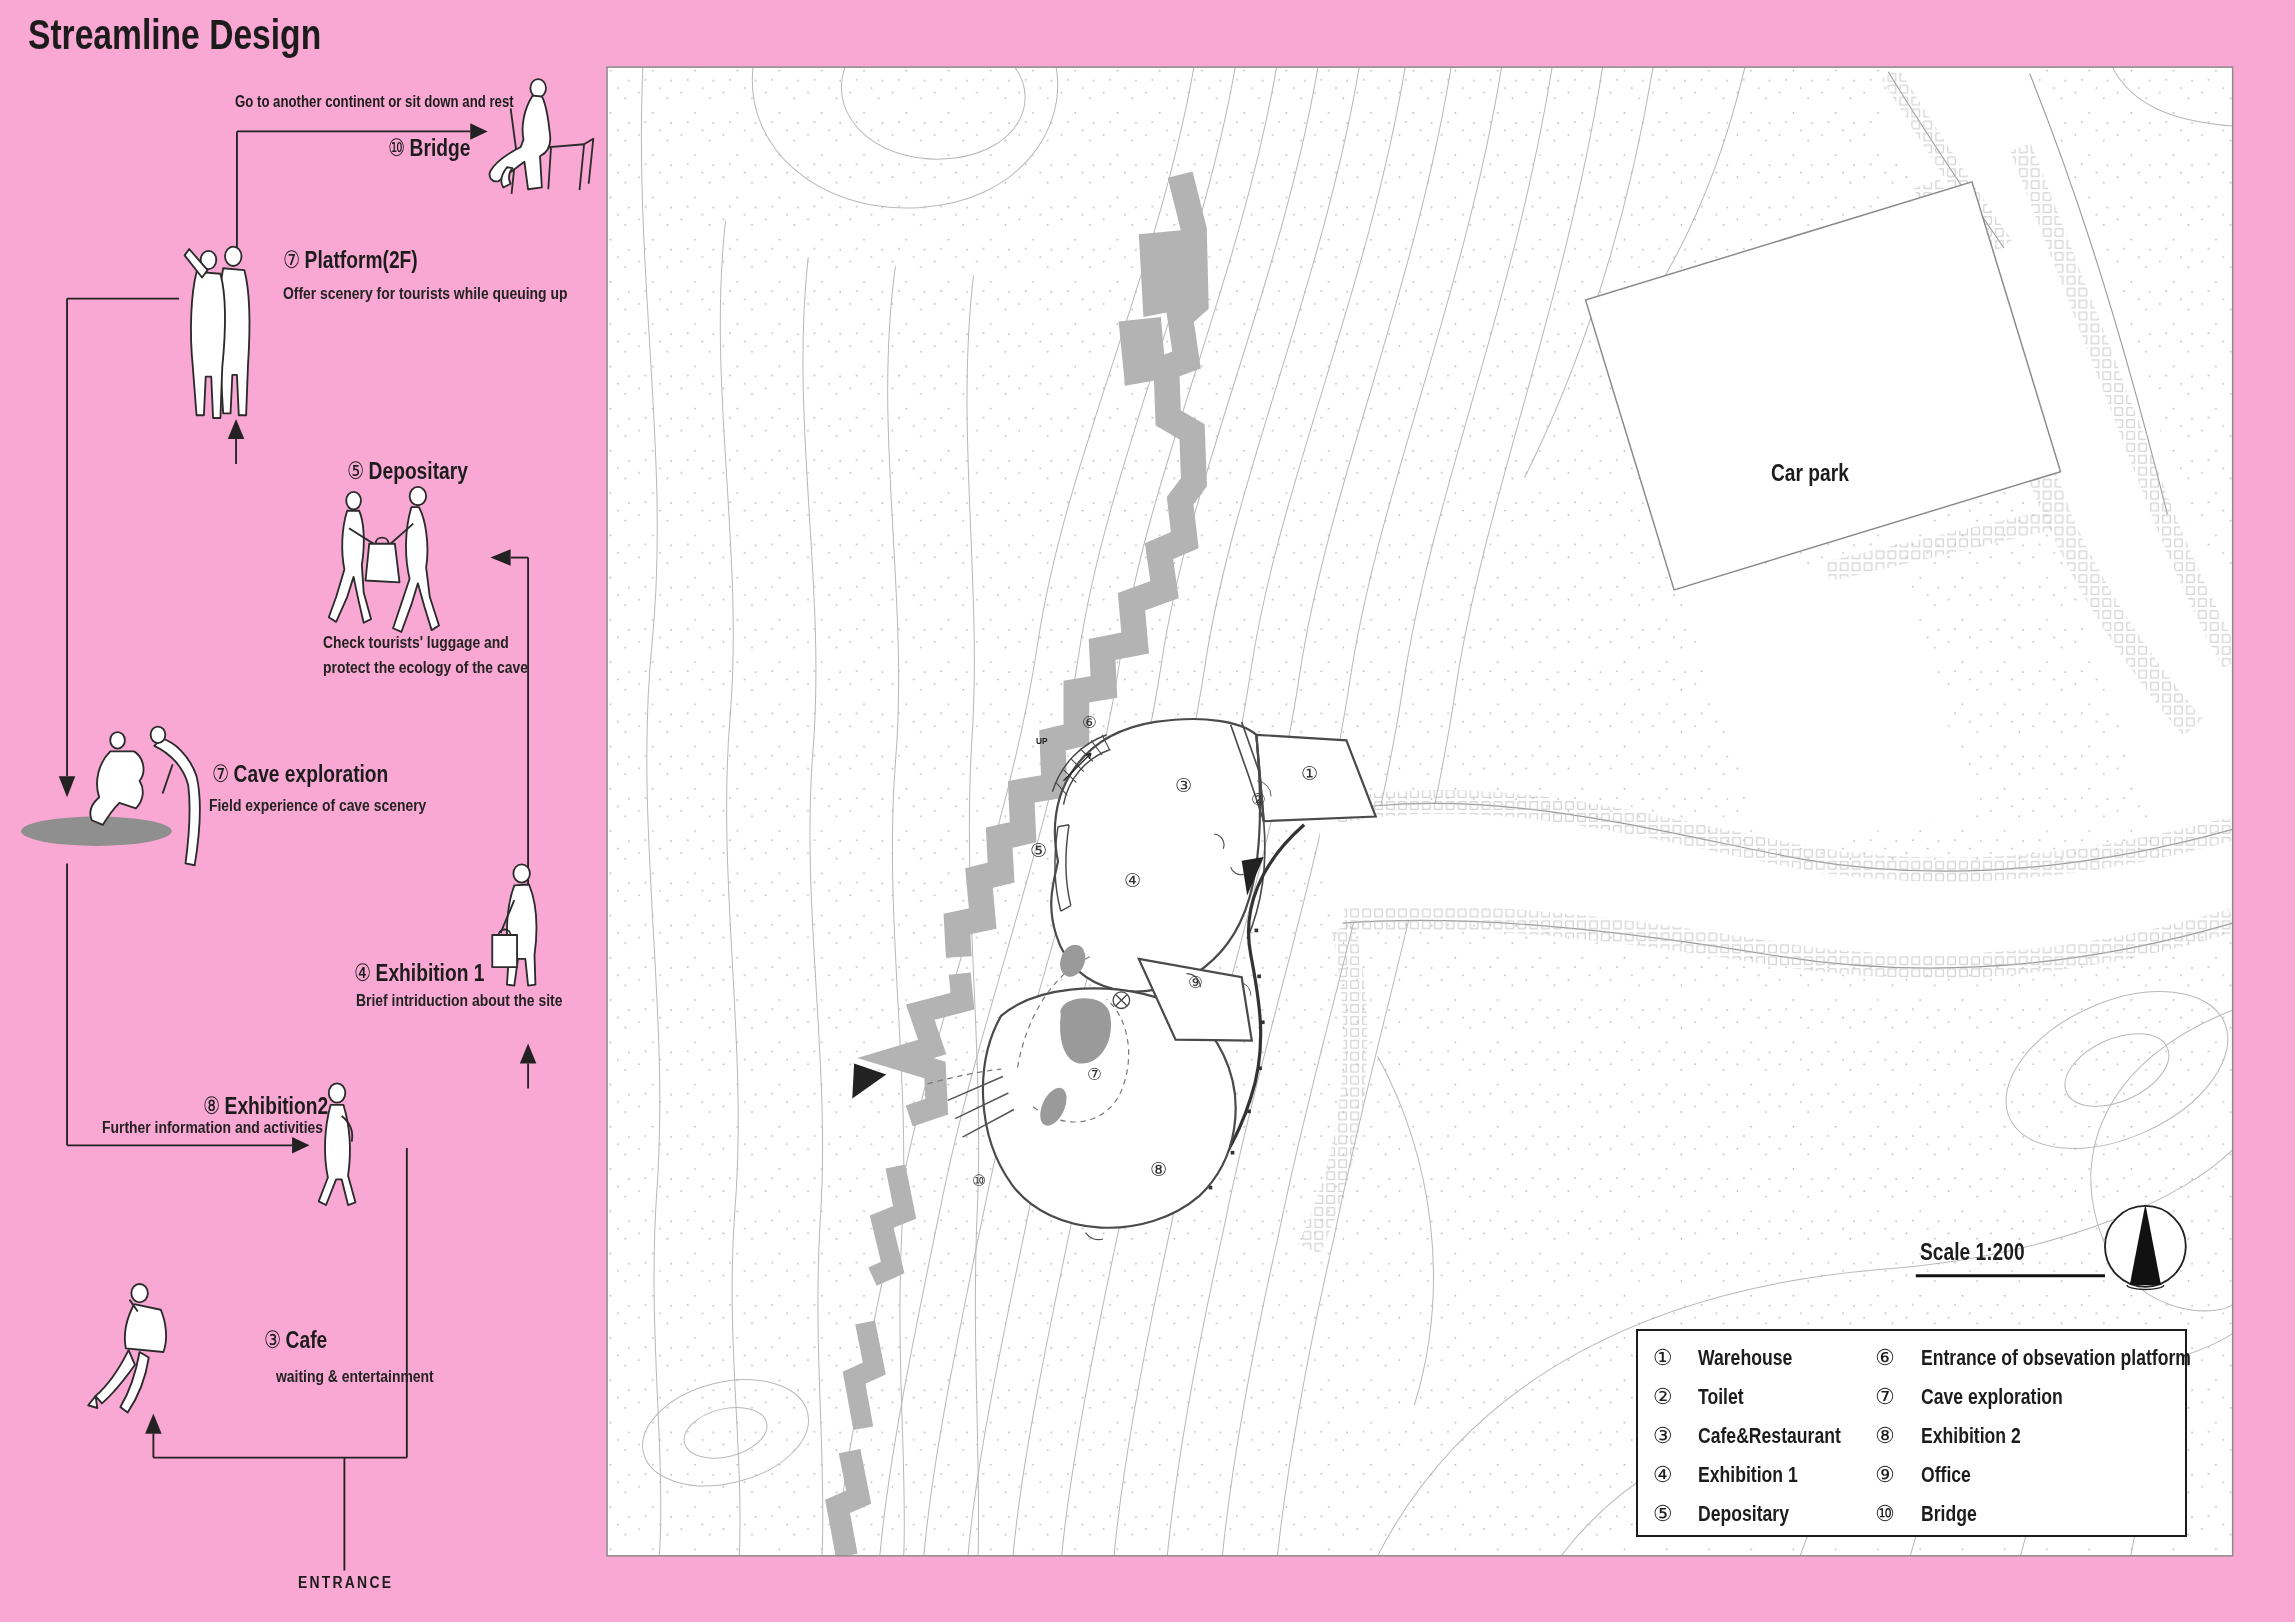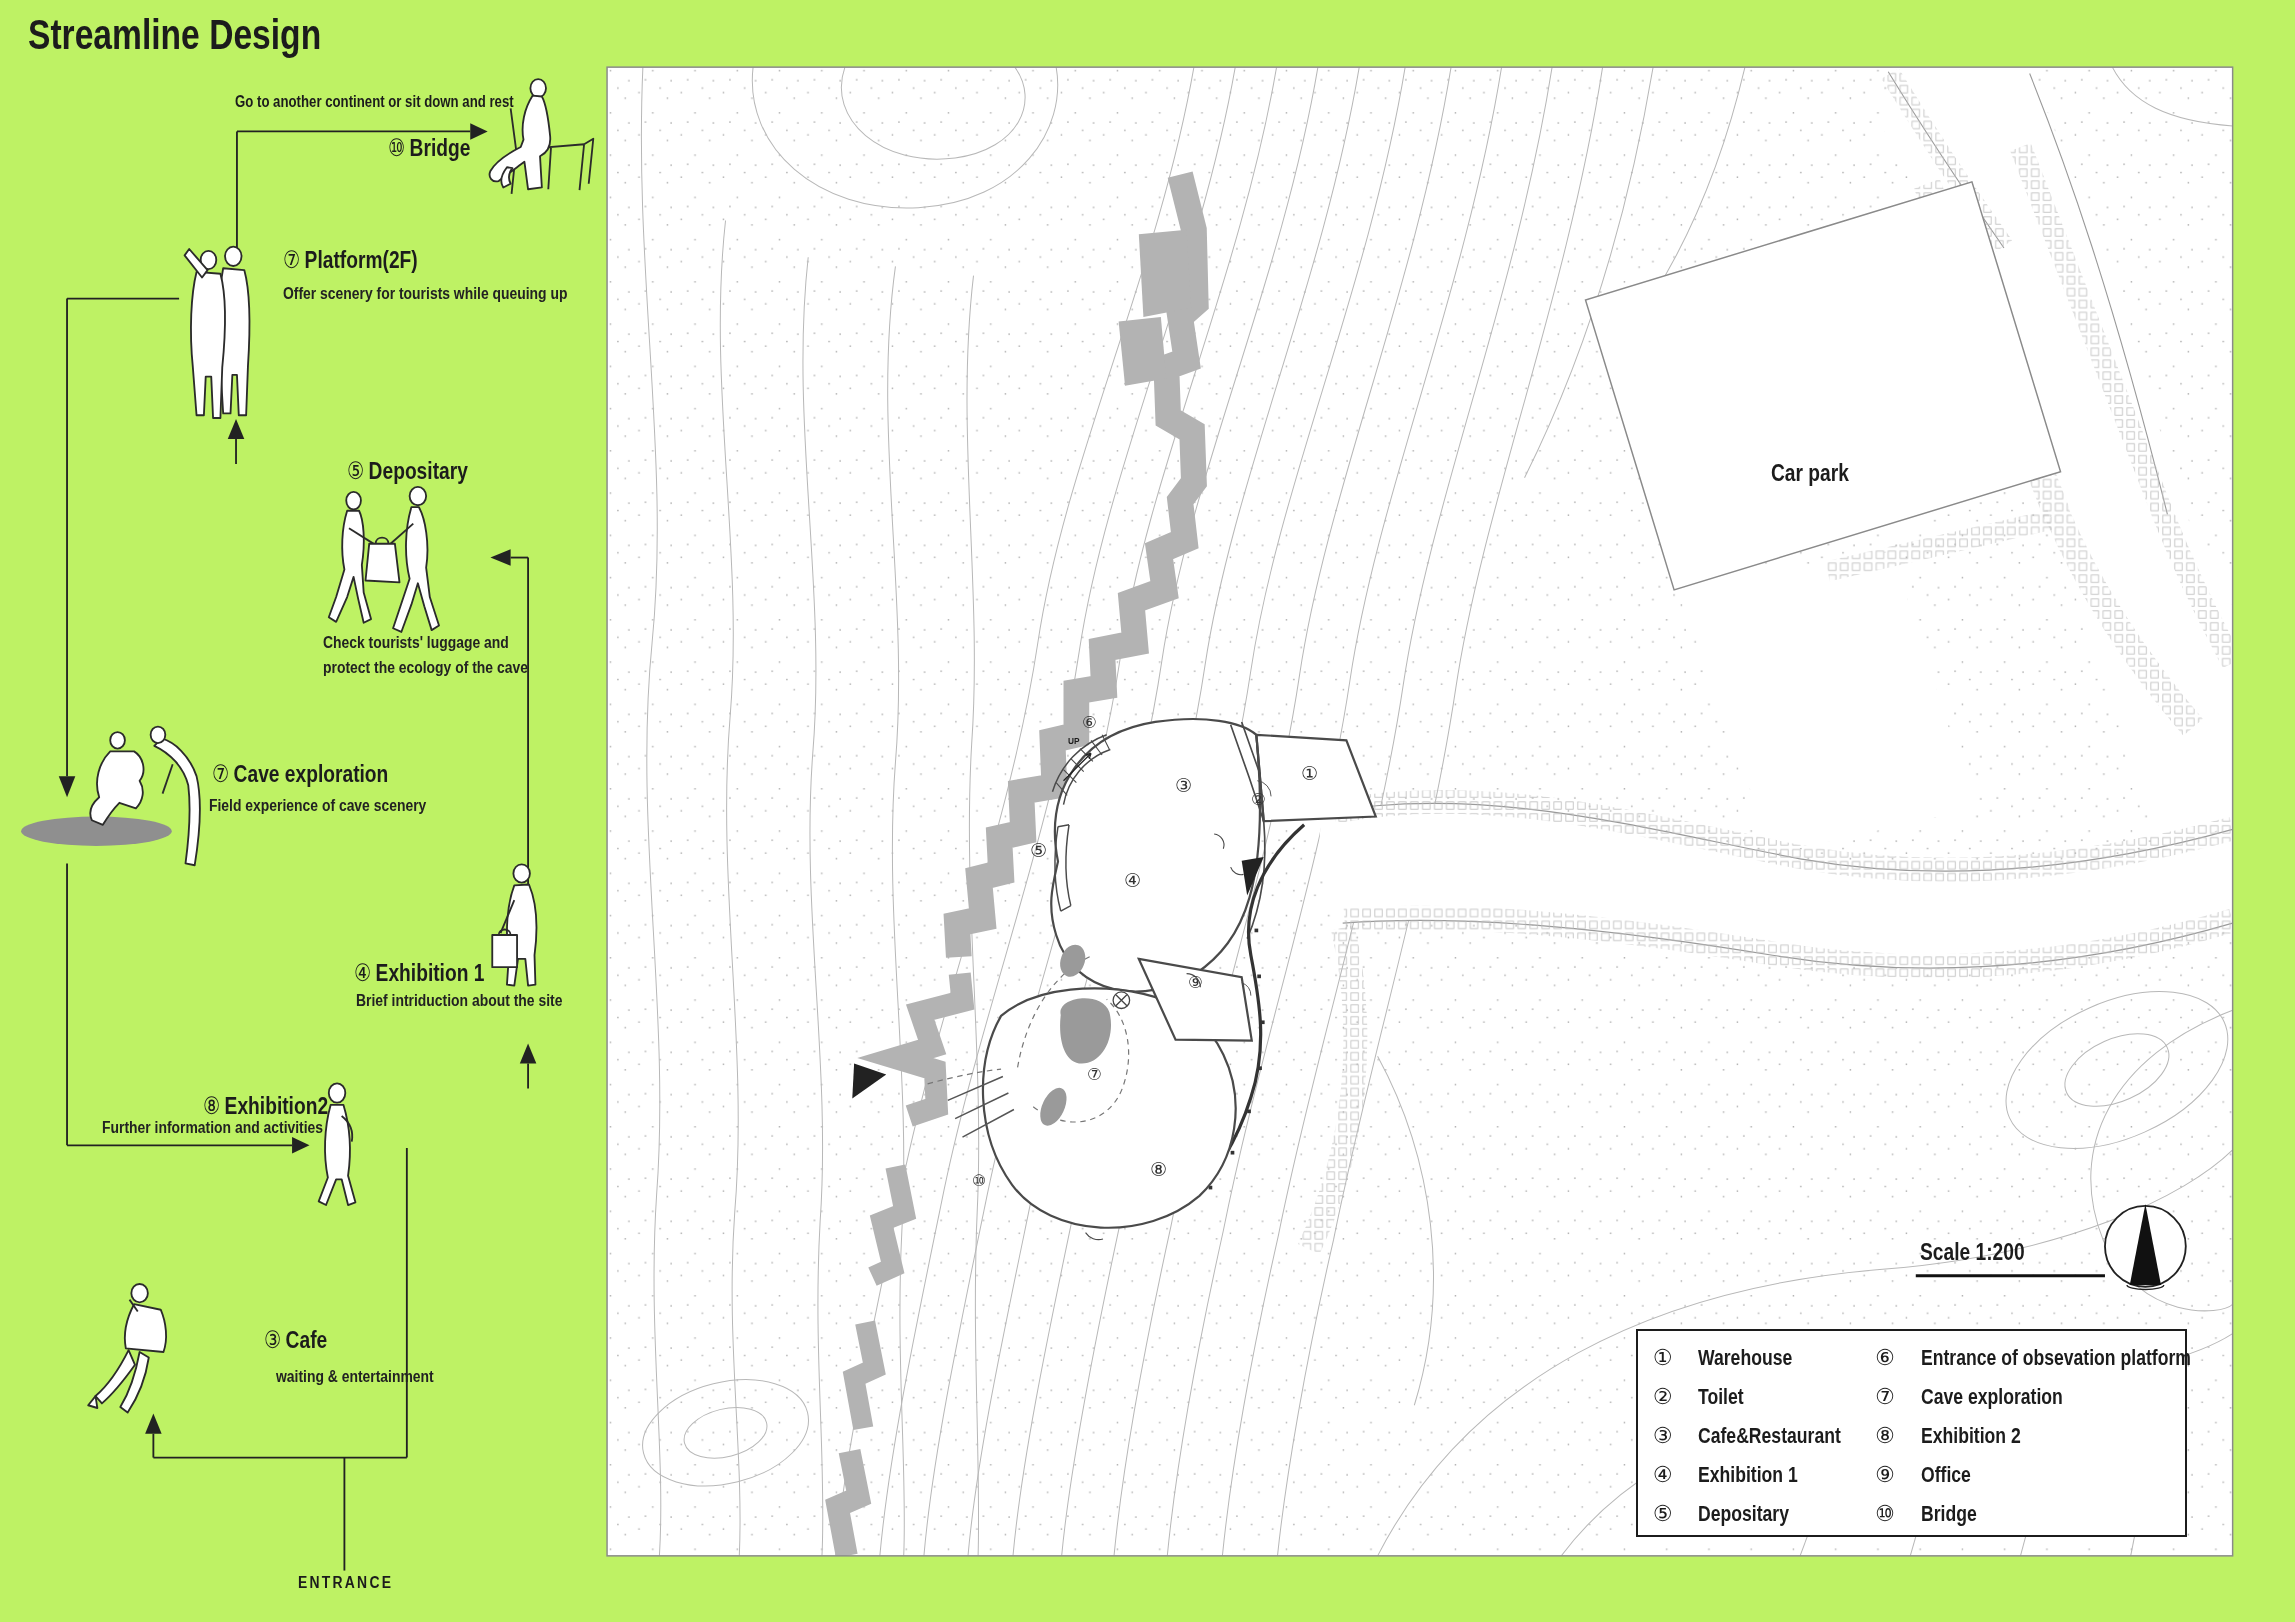--- a/index.html
+++ b/index.html
@@ -1,16 +1,16 @@
 <!DOCTYPE html>
 <html style="font-size:14.7px"><head>
 <meta charset="utf-8">
 <style>
   html,body{margin:0;padding:0;background:#fff;}
-  #canvas{position:relative;width:2296px;height:1623px;background:#bef264;overflow:hidden;
+  #canvas{position:relative;width:2296px;height:1623px;background:#f9a8d4;overflow:hidden;
           font-family:"Liberation Sans",sans-serif;color:#1c1c1c;}
   svg{position:absolute;left:0;top:0;}
   .t{position:absolute;white-space:nowrap;transform:scaleX(.8);transform-origin:0 0;color:#1c1c1c;}
   .big{font-size:42px;font-weight:bold;letter-spacing:0px;}
   .lab{font-size:24px;font-weight:bold;}
   .sub{font-size:17.4px;font-weight:bold;color:#222;}
   .note{font-size:16.5px;font-weight:bold;}
   .cn{font-family:"DejaVu Sans",sans-serif;font-weight:normal;margin-right:5.5px;}
   .room{position:absolute;font-family:"DejaVu Sans",sans-serif;font-size:19px;color:#333;transform:none;}
   .entr{font-size:17.4px;letter-spacing:2.8px;font-weight:bold;}
@@ -281,21 +281,21 @@
 <div class="t lab" style="left:203px;top:1092px;"><span class="cn">⑧</span><span>Exhibition2</span></div>
 <div class="t sub" style="left:102px;top:1117px;">Further information and activities</div>
 
 <div class="t lab" style="left:264px;top:1326px;"><span class="cn">③</span><span>Cafe</span></div>
 <div class="t sub" style="left:276px;top:1366px;">waiting &amp; entertainment</div>
 
 <div class="t entr" style="left:298px;top:1572px;">ENTRANCE</div>
 
 <div class="t lab" style="left:1771px;top:459px;">Car park</div>
 <div class="t lab" style="left:1920px;top:1238px;">Scale 1:200</div>
-<div class="t upl" style="left:1068px;top:736px;">UP</div>
+<div class="t upl" style="left:1036px;top:736px;">UP</div>
 
 <span class="room" style="left:1301px;top:762px;">①</span>
 <span class="room" style="left:1251px;top:790px;font-size:16.5px;">②</span>
 <span class="room" style="left:1175px;top:774px;">③</span>
 <span class="room" style="left:1124px;top:869px;">④</span>
 <span class="room" style="left:1030px;top:839px;">⑤</span>
 <span class="room" style="left:1082px;top:713px;font-size:16.5px;">⑥</span>
 <span class="room" style="left:1087px;top:1065px;font-size:16.5px;">⑦</span>
 <span class="room" style="left:1150px;top:1158px;">⑧</span>
 <span class="room" style="left:1188px;top:973px;font-size:16.5px;">⑨</span>

